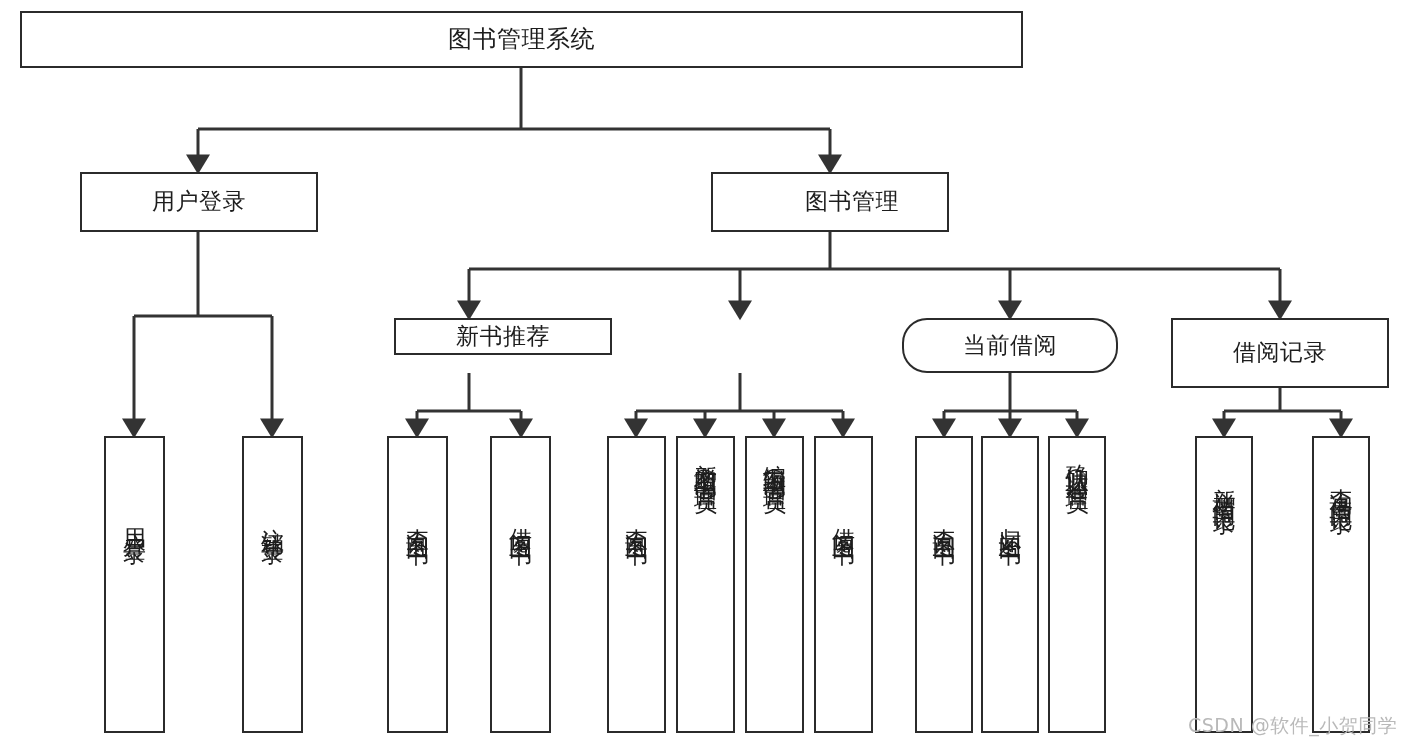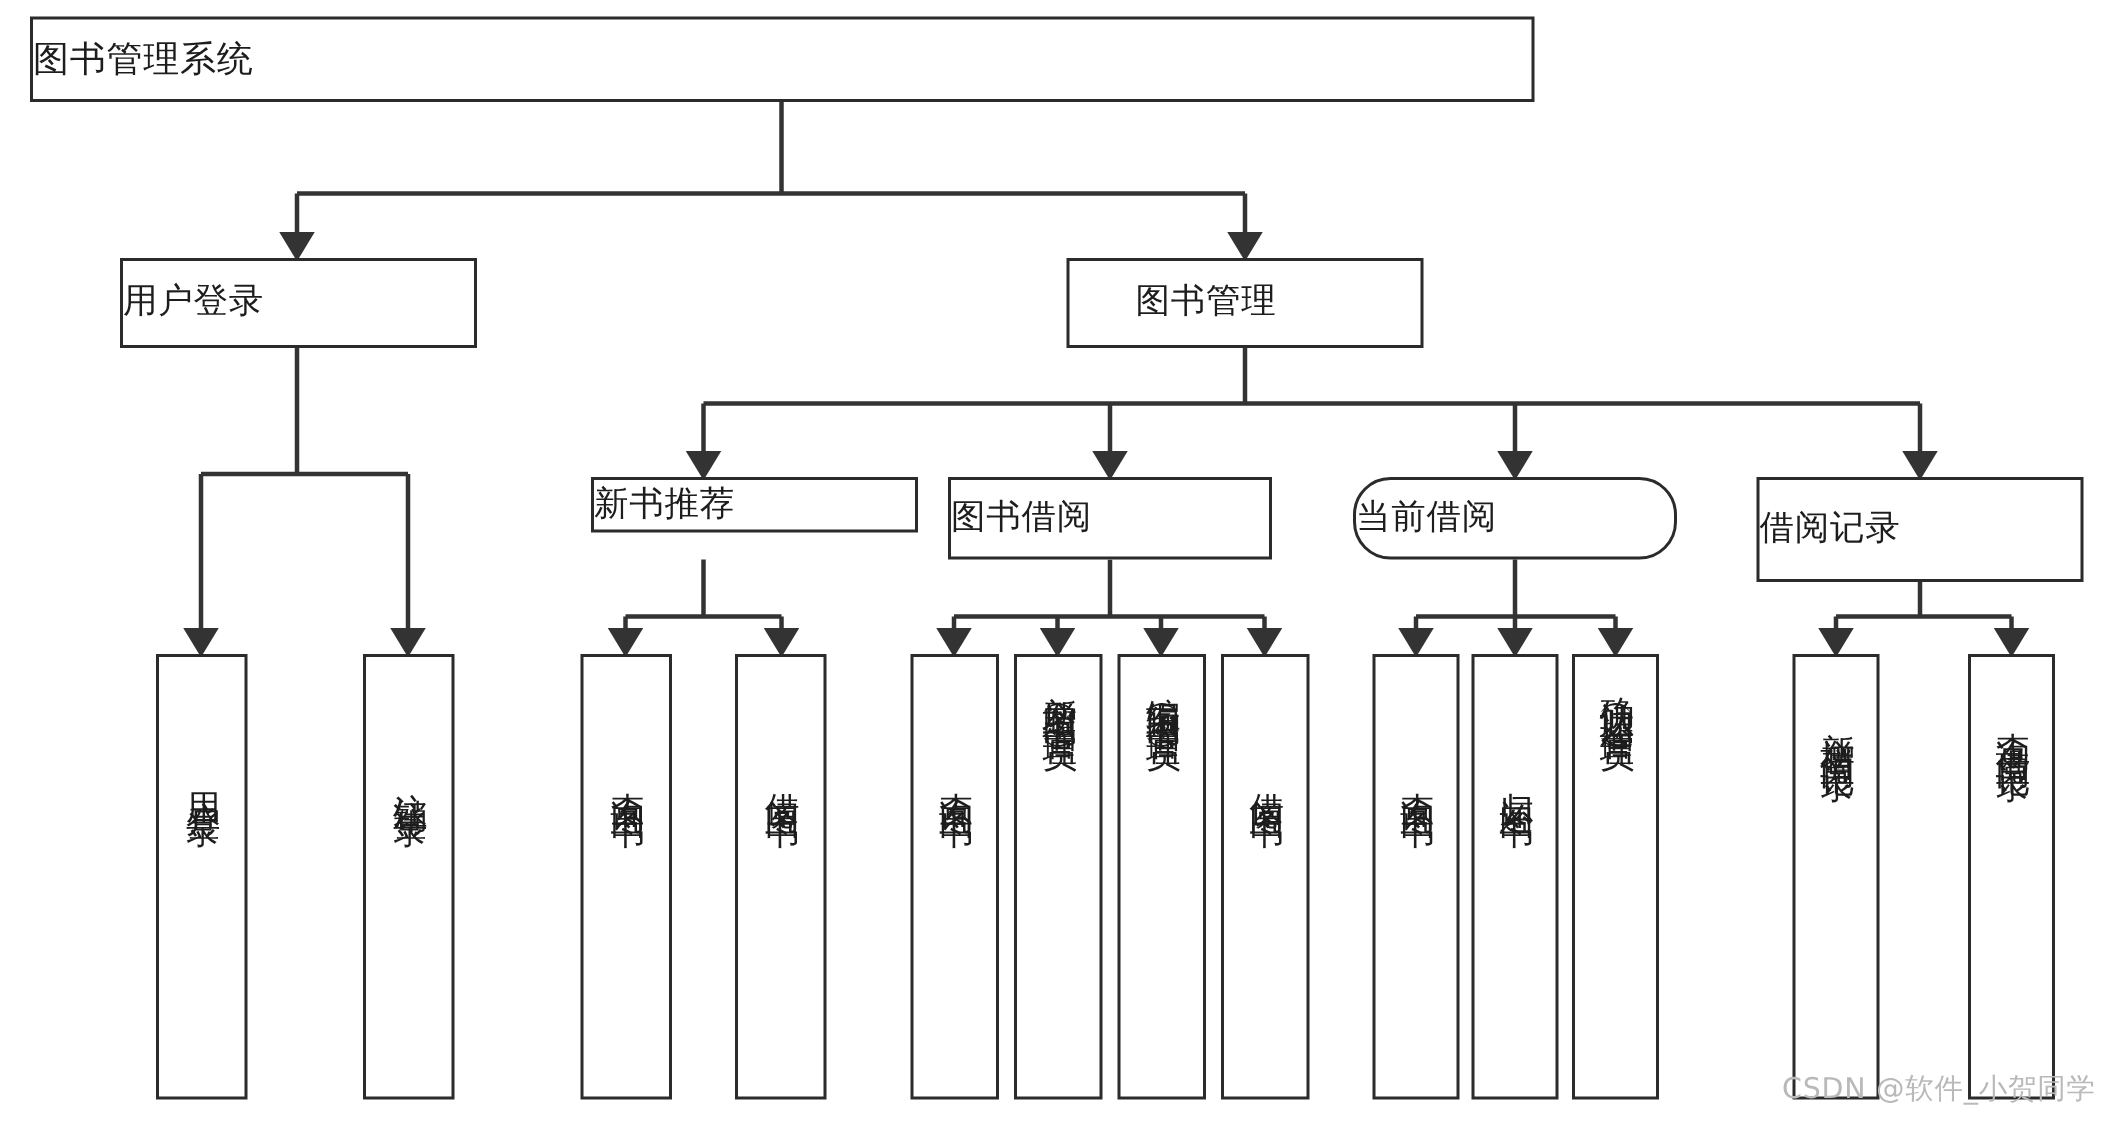--- a/index.html
+++ b/index.html
@@ -27,20 +27,21 @@
     height: 747px;
     pointer-events: none;
   }
   .node {
     position: absolute;
     box-sizing: border-box;
     background: #ffffff;
     border: 2.5px solid #2b2b2b;
     display: flex;
     align-items: center;
+    justify-content: center;
     overflow: hidden;
   }
   .node .label {
     color: #1d1d1d;
     text-align: center;
     line-height: 1.12;
     letter-spacing: 0.5px;
     white-space: nowrap;
   }
   .node.horizontal .label {
@@ -137,23 +138,20 @@
   <div class="node horizontal" style="left:80px; top:172px; width:238px; height:60px;">
     <span class="label">用户登录</span>
   </div>
   <div class="node horizontal" style="left:711px; top:172px; width:238px; height:60px;padding-left:44px;">
     <span class="label">图书管理</span>
   </div>
 
   <div class="node horizontal" style="left:360px; top:318px; width:218px; height:37px;margin-left:34px;">
     <span class="label">新书推荐</span>
   </div>
-  <div class="node horizontal" style="left:632px; top:318px; width:216px; height:55px;">
-    <span class="label">图书借阅</span>
-  </div>
   <div class="node horizontal" style="left:902px; top:318px; width:216px; height:55px;border-radius:25px;">
     <span class="label">当前借阅</span>
   </div>
   <div class="node horizontal" style="left:1171px; top:318px; width:218px; height:70px;">
     <span class="label">借阅记录</span>
   </div>
 
   <div class="node vertical" style="left:104px; top:436px; width:61px; height:297px; padding-top:72px;">
     <span class="label">用户登录</span>
   </div>

